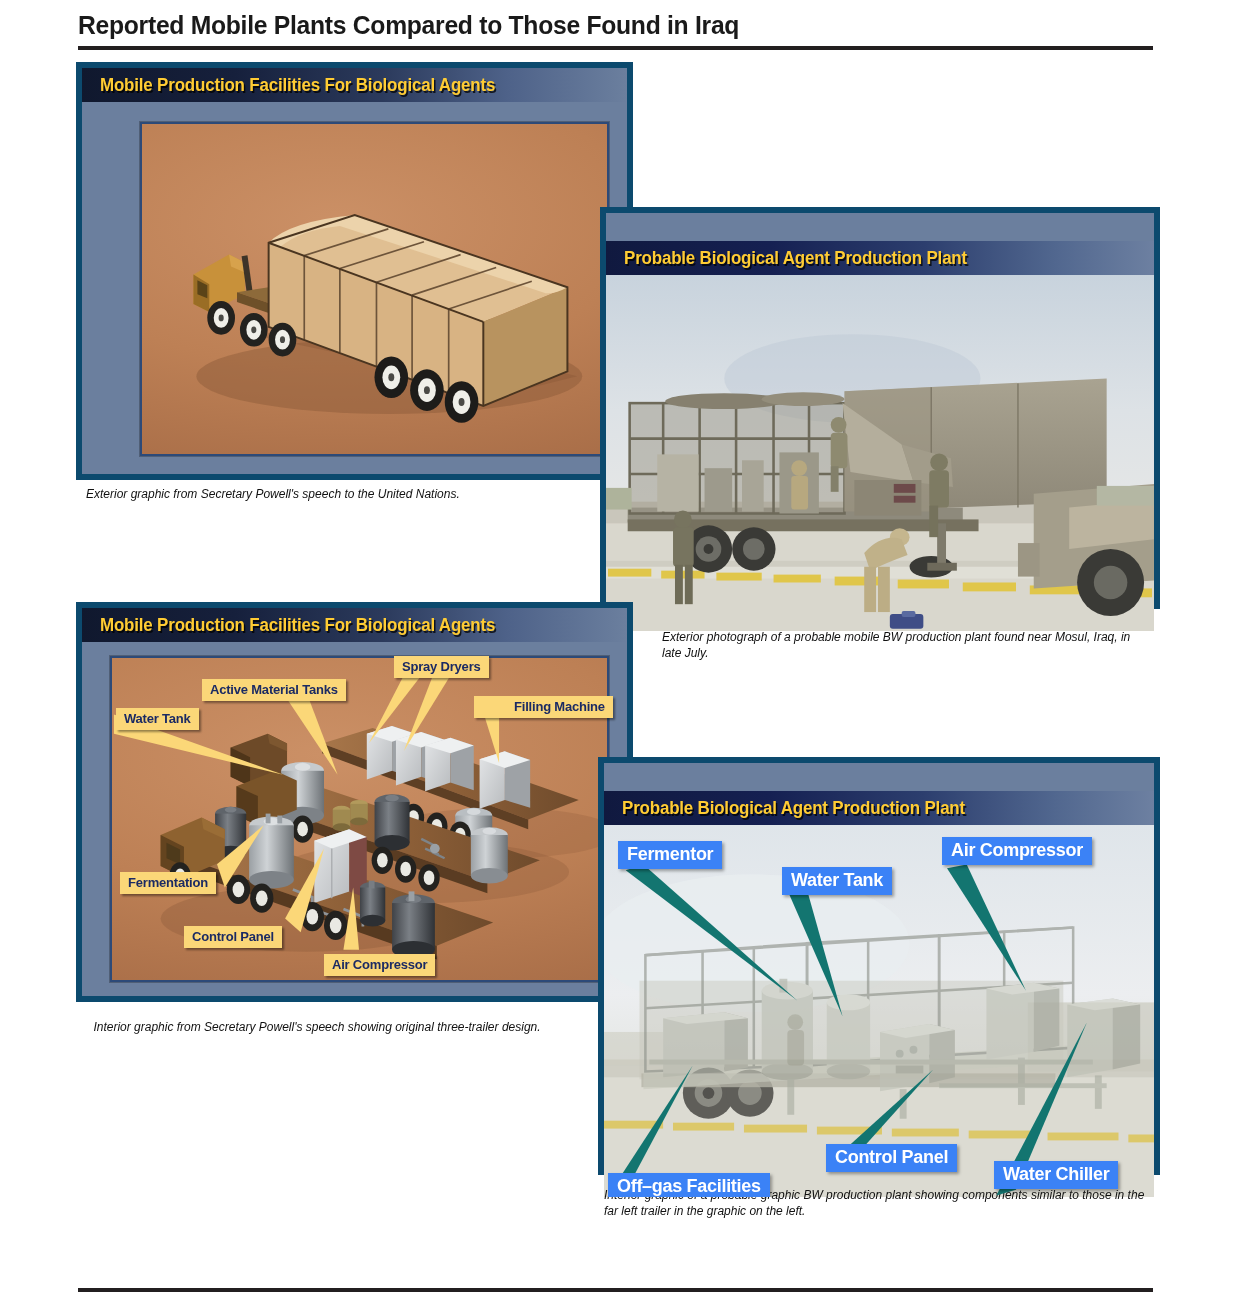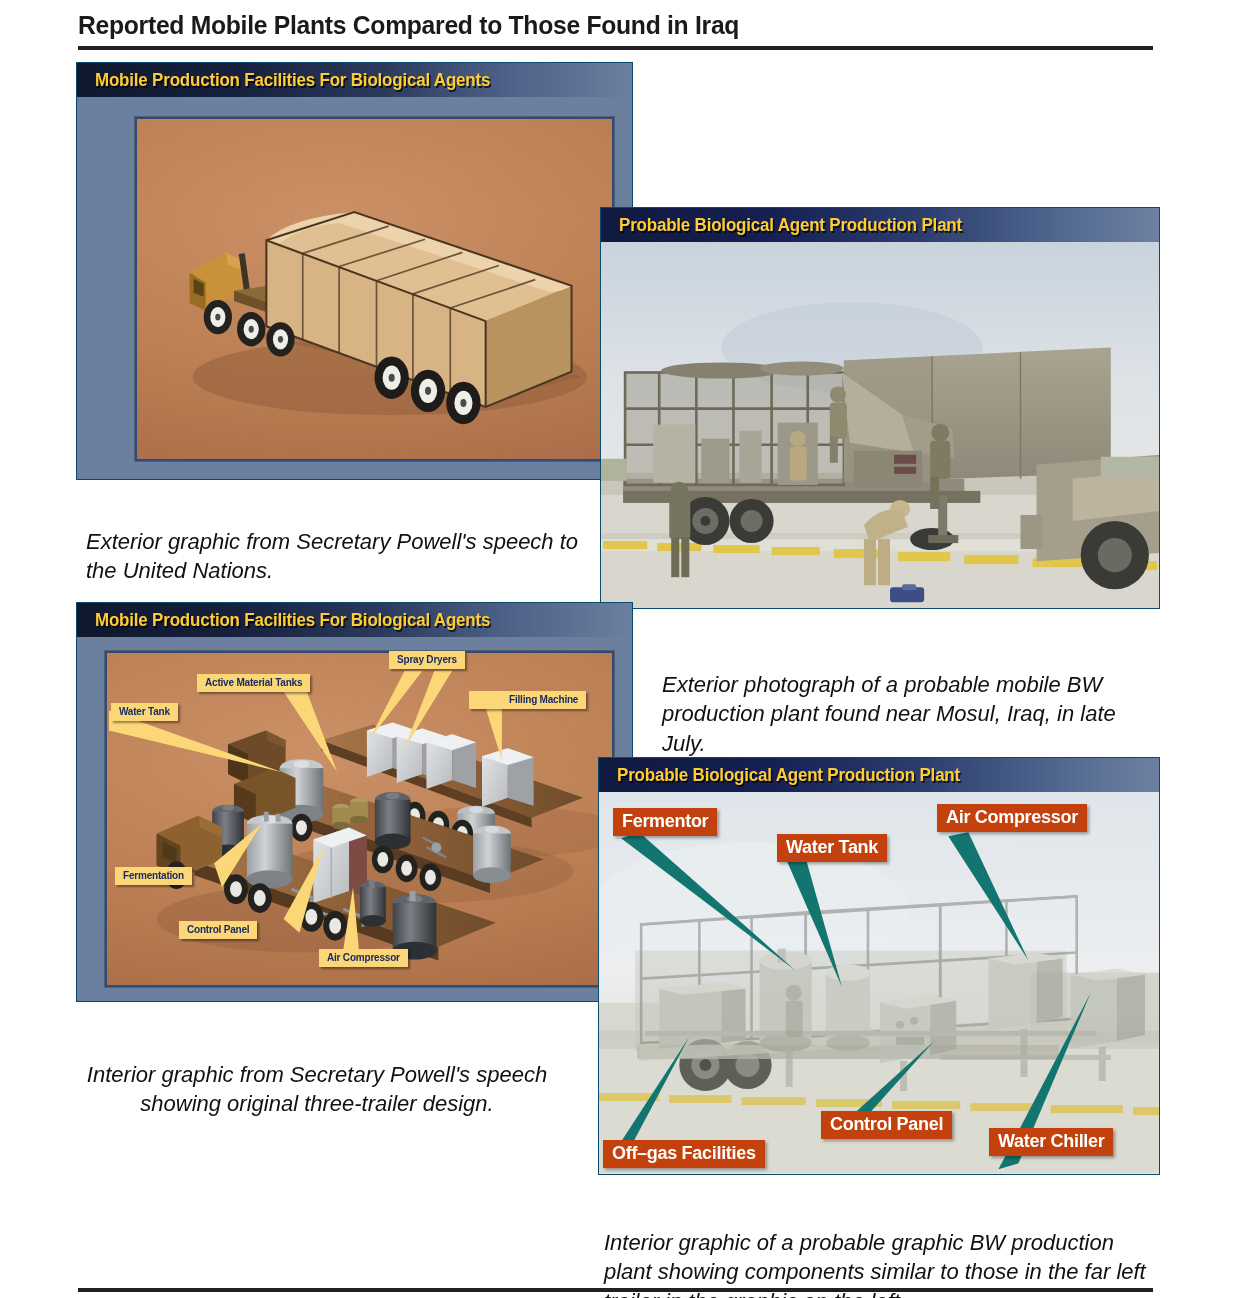--- a/index.html
+++ b/index.html
@@ -40,37 +40,38 @@
     top: 1288px;
     width: 1075px;
     height: 4px;
     background: #231f20;
   }
 
   
   .panel {
     position: absolute;
     background: #6b7f9e;
-    border: 1px solid #0c4a6e;
+    border: 6px solid #0c4a6e;
   }
   .panel-header {
     height: 34px;
     width: 100%;
     display: flex;
     align-items: center;
     padding-left: 18px;
     position: relative;
   }
   .hdr-dark {
     background: linear-gradient(90deg,
        #10182e 0%, #16203c 28%, #2b3a5c 55%, #4e6289 78%, #6b7f9e 100%);
   }
   .hdr-navy {
     background: linear-gradient(90deg,
        #10193f 0%, #152052 30%, #2c3e6e 58%, #51678f 82%, #6d80a1 100%);
+    margin-top: 28px;
   }
   .panel-header-text {
     font-size: 17.5px;
     font-weight: bold;
     color: #ffcc33;
     text-shadow: 1.5px 1.5px 0px rgba(0,0,0,0.75);
     letter-spacing: -0.2px;
     white-space: nowrap;
     transform: scaleX(0.97);
     transform-origin: left center;
@@ -78,25 +79,24 @@
   .panel-body {
     position: relative;
     width: 100%;
     height: calc(100% - 34px);
     overflow: hidden;
   }
 
   
   .caption {
     position: absolute;
-    font-size: 22px;
+    font-size: 12px;
     font-style: italic;
     color: #111;
     line-height: 1.33;
-    margin-top: 40px;
   }
 
   
   #panel1 { left: 76px; top: 62px; width: 557px; height: 418px; }
   .graphic-frame {
     position: absolute;
     background: #c1855c;
     border: 2px solid #2d4a78;
     box-shadow: 0 0 0 1px rgba(0,0,0,0.25);
   }
@@ -121,32 +121,32 @@
   
   #panel4 { left: 598px; top: 757px; width: 562px; height: 418px; }
   .ghost-wrap { position: absolute; inset: 0; background: #e2e6ea; }
 
   
   .cal-y {
     position: absolute;
     background: #fbd778;
     color: #1b2a63;
     font-weight: bold;
-    font-size: 10px;
+    font-size: 13px;
     padding: 3px 8px 4px 8px;
     white-space: nowrap;
     box-shadow: 1.5px 1.5px 2px rgba(0,0,0,0.4);
     letter-spacing: -0.2px;
     z-index: 6;
   }
 
   
   .cal-t {
     position: absolute;
-    background: #c2410c;
+    background: #3b82f6;
     color: #ffffff;
     font-weight: bold;
     font-size: 18px;
     padding: 3px 9px 4px 9px;
     white-space: nowrap;
     box-shadow: 2px 2px 3px rgba(0,0,0,0.35);
     letter-spacing: -0.3px;
     z-index: 6;
   }
 

